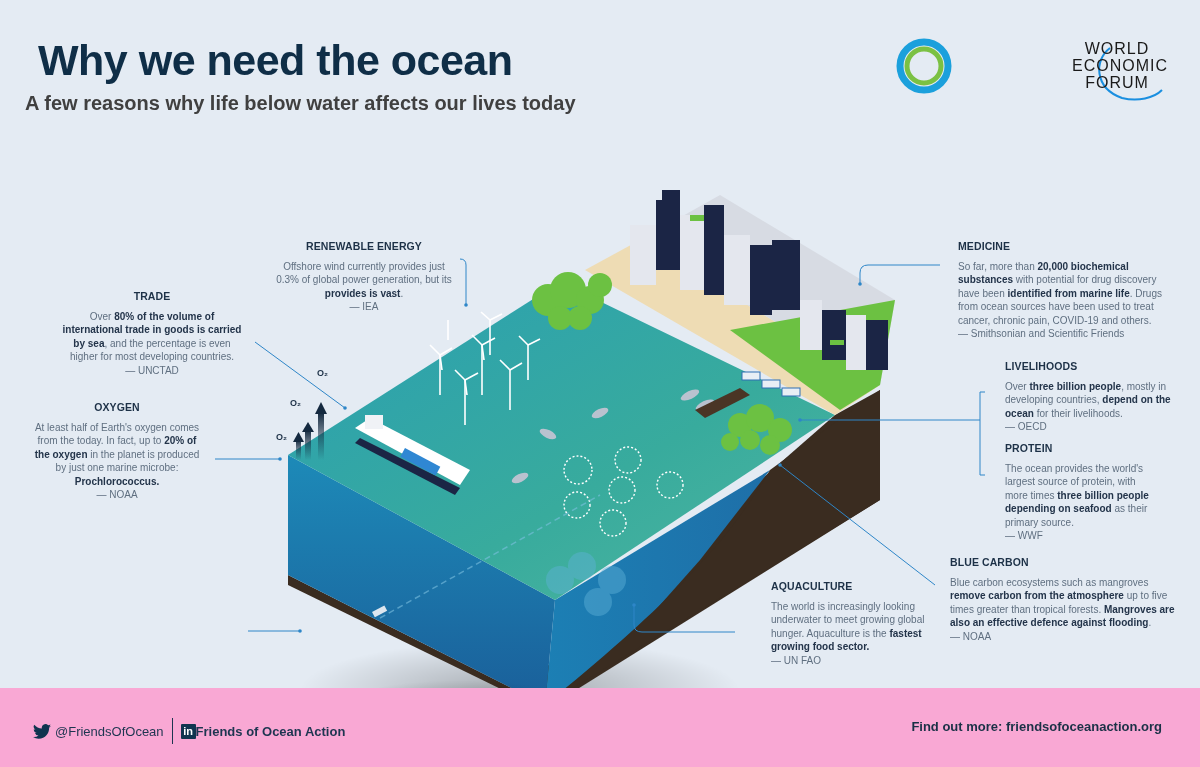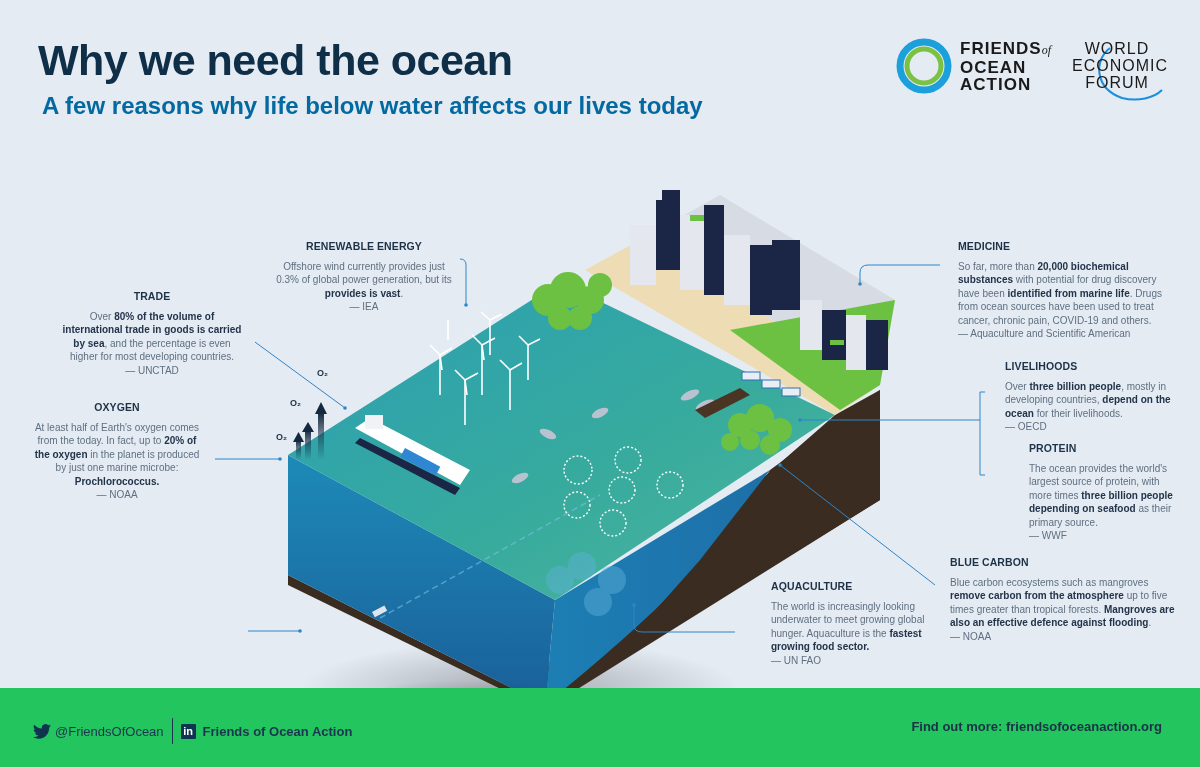--- a/index.html
+++ b/index.html
@@ -9,69 +9,64 @@
     font-family: "Liberation Sans", "DejaVu Sans", sans-serif;
     color: #1c3550;
     position: relative;
   }
   .page { position: absolute; left: 0; top: 0; width: 1200px; height: 767px; }
   .title {
     position: absolute; left: 38px; top: 36px;
     font-size: 43px; font-weight: 700; color: #0f2e47; letter-spacing: -0.5px;
   }
   .subtitle {
-    position: absolute; left: 42px; top: 92px;
-    font-size: 24px; font-weight: 700; color: #0369a1;
+    position: absolute; left: 25px; top: 92px;
+    font-size: 20px; font-weight: 700; color: #404040;
   }
   .logo-foa { position: absolute; left: 896px; top: 38px; display: flex; align-items: center; }
   .logo-foa .ring { width: 56px; height: 56px; }
   .logo-foa .txt { margin-left: 8px; line-height: 17px; font-weight: 700; color: #1a1a1a; font-size: 17px; letter-spacing: 1px; }
   .logo-foa .txt .of { font-style: italic; font-family: "Liberation Serif", serif; font-size: 12px; font-weight: 400; letter-spacing: 0; }
   .logo-wef { position: absolute; left: 1072px; top: 40px; width: 110px; height: 65px; }
   .logo-wef .txt { position: absolute; left: 0; top: 0; width: 90px; text-align: center; line-height: 17px; font-size: 16px; color: #1a1a1a; letter-spacing: 1px; }
   .logo-wef svg { position: absolute; left: 0; top: 0; }
 
   .illus { position: absolute; left: 0; top: 0; }
 
   .info { position: absolute; font-size: 10px; line-height: 13.5px; color: #5f6f80; }
   .info h3 { font-size: 10.5px; font-weight: 700; color: #1d3147; margin-bottom: 6px; letter-spacing: 0.1px; }
   .info b { color: #23344a; font-weight: 700; }
   .info.right { text-align: center; }
   .info .src { display: block; }
 
   .footer {
     position: absolute; left: 0; top: 688px; width: 1200px; height: 79px;
-    background: #22c55e;
+    background: #f9a8d4;
   }
   .footer .social { position: absolute; left: 33px; top: 30px; display: flex; align-items: center; font-size: 13px; color: #1d3550; font-weight: 700; }
   .footer .social .tw { width: 18px; height: 15px; margin-right: 4px; }
   .footer .social .handle { font-weight: 400; color: #1d3550; font-size: 13px; }
   .footer .social .sep { width: 1px; height: 26px; background: #1d3550; margin: 0 8px; }
-  .footer .social .li { width: 15px; height: 15px; background: #10344f; color: #fff; font-size: 11px; font-weight: 700; display: flex; align-items: center; justify-content: center; margin-right: 7px; border-radius: 1px; }
+  .footer .social .li { width: 15px; height: 15px; background: #10344f; color: #fff; font-size: 11px; font-weight: 700; display: flex; align-items: center; justify-content: center; margin-right: 0; border-radius: 1px; }
   .footer .more { position: absolute; right: 38px; top: 31px; font-size: 13px; font-weight: 700; color: #1a3146; }
   .footer-shadow { position: absolute; left: 330px; top: 680px; width: 260px; height: 60px; background: radial-gradient(ellipse at center, rgba(0,0,0,0.25), rgba(0,0,0,0) 70%); }
 </style>
 </head>
 <body>
 
 <div class="page">
 
   <div class="title">Why we need the ocean</div>
   <div class="subtitle">A few reasons why life below water affects our lives today</div>
 
   <div class="logo-foa">
     <svg class="ring" viewBox="0 0 56 56">
       <circle cx="28" cy="28" r="24" fill="none" stroke="#1ba0dc" stroke-width="7"></circle>
       <circle cx="28" cy="28" r="17" fill="none" stroke="#7bc143" stroke-width="5"></circle>
     </svg>
-    <div class="txt">
-      <div><span>FRIENDS</span><span class="of">of</span></div>
-      <div>OCEAN</div>
-      <div>ACTION</div>
-    </div>
   </div>
 
   <div class="logo-wef">
     <svg width="110" height="65">
       <path d="M38 8 C 22 20, 22 48, 50 58 C 66 62, 82 58, 90 50" fill="none" stroke="#1a8fe0" stroke-width="2"></path>
     </svg>
     <div class="txt">
       <div>WORLD</div>
       <div>ECONOMIC</div>
       <div>FORUM</div>
@@ -274,30 +269,30 @@
 
   <div class="info right" style="left:275px; top:240px; width:178px;">
     <h3>RENEWABLE ENERGY</h3>
     <span>Offshore wind currently provides just 0.3% of global power generation, but its </span><b>provides is vast</b><span>.</span>
     <span class="src">— IEA</span>
   </div>
 
   <div class="info" style="left:958px; top:240px; width:210px;">
     <h3>MEDICINE</h3>
     <span>So far, more than </span><b>20,000 biochemical substances</b><span> with potential for drug discovery have been </span><b>identified from marine life</b><span>. Drugs from ocean sources have been used to treat cancer, chronic pain, COVID-19 and others.</span>
-    <span class="src">— Aquaculture and Scientific American</span>
+    <span class="src">— Smithsonian and Scientific Friends</span>
   </div>
 
   <div class="info" style="left:1005px; top:360px; width:170px;">
     <h3>LIVELIHOODS</h3>
     <span>Over </span><b>three billion people</b><span>, mostly in developing countries, </span><b>depend on the ocean</b><span> for their livelihoods.</span>
     <span class="src">— OECD</span>
   </div>
 
-  <div class="info" style="left:1005px; top:442px; width:150px;margin-left:24px;">
+  <div class="info" style="left:1005px; top:442px; width:150px;">
     <h3>PROTEIN</h3>
     <span>The ocean provides the world's largest source of protein, with more times </span><b>three billion people depending on seafood</b><span> as their primary source.</span>
     <span class="src">— WWF</span>
   </div>
 
   <div class="info" style="left:950px; top:556px; width:230px;">
     <h3>BLUE CARBON</h3>
     <span>Blue carbon ecosystems such as mangroves </span><b>remove carbon from the atmosphere</b><span> up to five times greater than tropical forests. </span><b>Mangroves are also an effective defence against flooding</b><span>.</span>
     <span class="src">— NOAA</span>
   </div>

